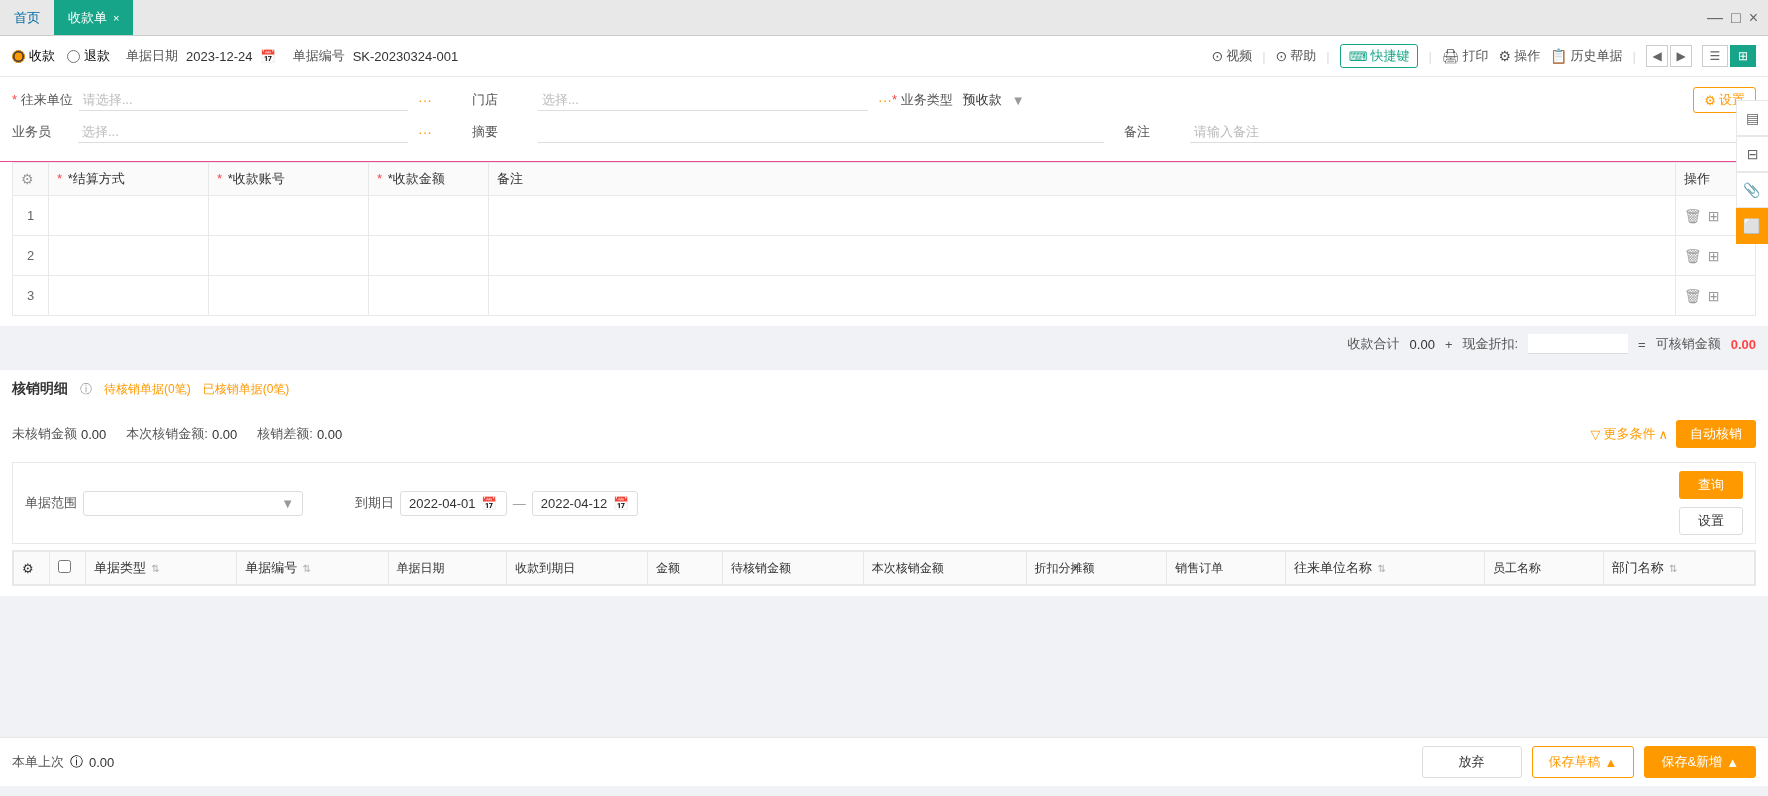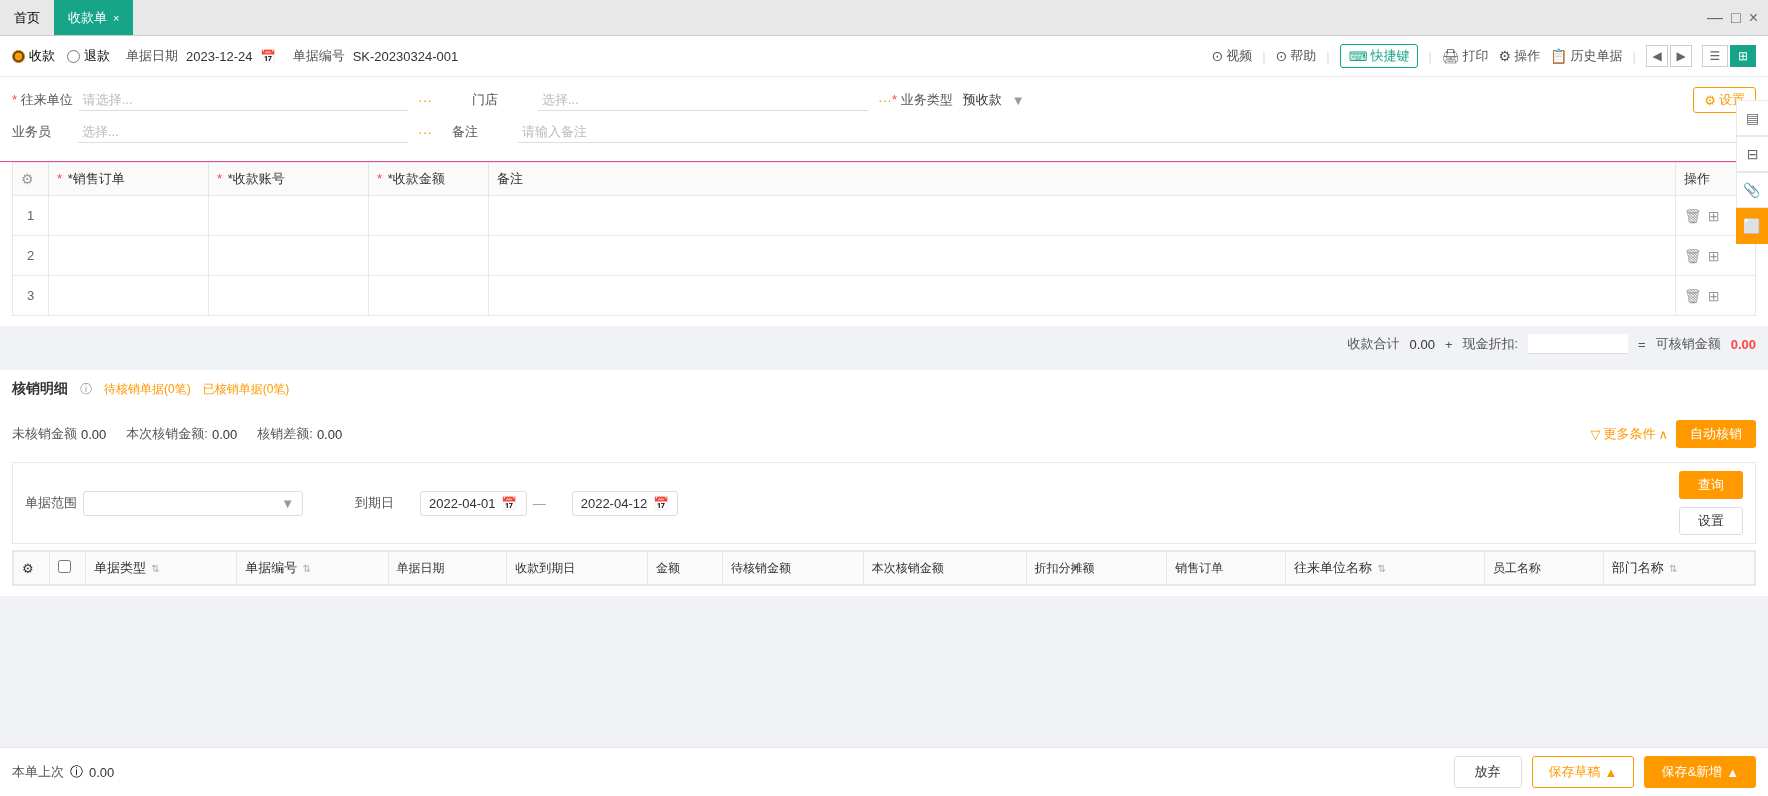--- a/index.html
+++ b/index.html
@@ -1,21 +1,21 @@
 <!DOCTYPE html>
 <html><head>
   <meta charset="utf-8">
   <style>
     * { box-sizing: border-box; margin: 0; padding: 0; font-family: 'Microsoft YaHei', Arial, sans-serif; font-size: 13px; }
     body { background: #f0f2f5; width: 1768px; min-height: 796px; overflow: hidden; }
     
     
     .tab-bar { display: flex; align-items: center; background: #e8e8e8; height: 36px; border-bottom: 1px solid #ccc; }
     .tab-item { display: flex; align-items: center; padding: 0 14px; height: 100%; cursor: pointer; font-size: 13px; color: #333; }
-    .tab-item.home { background: #e8e8e8; color: #000000; }
+    .tab-item.home { background: #e8e8e8; color: #0369a1; }
     .tab-item.active { background: #17a589; color: #fff; }
     .tab-item .close-icon { margin-left: 6px; font-size: 11px; cursor: pointer; }
     .tab-bar-right { margin-left: auto; display: flex; align-items: center; padding-right: 10px; gap: 8px; }
     .tab-bar-right span { font-size: 16px; color: #666; cursor: pointer; }
 
     
     .toolbar { display: flex; align-items: center; padding: 8px 12px; background: #fff; border-bottom: 1px solid #e8e8e8; gap: 16px; }
     .radio-group { display: flex; align-items: center; gap: 12px; }
     .radio-item { display: flex; align-items: center; gap: 4px; cursor: pointer; }
     .radio-item input[type="radio"] { accent-color: #f90; }
@@ -86,41 +86,41 @@
     .reconcile-actions { margin-left: auto; display: flex; gap: 8px; }
     .more-conditions { color: #f90; cursor: pointer; font-size: 12px; display: flex; align-items: center; gap: 3px; }
     .auto-reconcile-btn { background: #f90; color: #fff; border: none; padding: 5px 14px; border-radius: 3px; cursor: pointer; font-size: 13px; }
 
     
     .filter-row { display: flex; align-items: center; gap: 12px; padding: 8px 0; border: 1px solid #e8e8e8; padding: 8px 12px; margin-bottom: 6px; }
     .filter-field { display: flex; align-items: center; gap: 6px; }
     .filter-label { color: #555; white-space: nowrap; }
     .filter-select { border: 1px solid #ddd; border-radius: 3px; padding: 4px 8px; background: #fff; color: #333; cursor: pointer; display: flex; align-items: center; gap: 4px; min-width: 200px; }
     .filter-select-arrow { color: #999; margin-left: auto; }
-    .filter-date { border: 1px solid #ddd; border-radius: 3px; padding: 4px 8px; background: #fff; color: #333; display: flex; align-items: center; gap: 6px; margin-left: 20px; }
+    .filter-date { border: 1px solid #ddd; border-radius: 3px; padding: 4px 8px; background: #fff; color: #333; display: flex; align-items: center; gap: 6px; }
     .date-separator { color: #999; }
     .filter-actions { margin-left: auto; display: flex; gap: 8px; flex-direction: column; }
     .query-btn { background: #f90; color: #fff; border: none; padding: 5px 18px; border-radius: 3px; cursor: pointer; font-size: 13px; }
     .settings-btn2 { background: #fff; color: #333; border: 1px solid #ddd; padding: 4px 18px; border-radius: 3px; cursor: pointer; font-size: 13px; }
 
     
     .reconcile-table-wrapper { border: 1px solid #e8e8e8; }
     .reconcile-table { width: 100%; border-collapse: collapse; }
     .reconcile-table th { background: #fafafa; border: 1px solid #e8e8e8; padding: 7px 8px; text-align: left; color: #333; font-weight: normal; white-space: nowrap; font-size: 12px; }
     .sort-icon { color: #aaa; font-size: 10px; margin-left: 2px; cursor: pointer; }
     .checkbox-col { width: 36px; text-align: center; }
     .gear-col { width: 36px; text-align: center; }
 
     
-    .bottom-bar { display: flex; align-items: center; padding: 8px 12px; background: #fff; border-top: 1px solid #e8e8e8; position: fixed; bottom: 0; width: 1768px; }
+    .bottom-bar { display: flex; align-items: center; padding: 8px 12px; background: #fff; border-top: 1px solid #e8e8e8; position: fixed; bottom: 10px; width: 1768px; }
     .bottom-info { display: flex; align-items: center; gap: 6px; }
     .bottom-label { color: #555; }
     .bottom-value { color: #333; font-weight: 500; }
     .bottom-actions { margin-left: auto; display: flex; gap: 10px; }
-    .discard-btn { background: #fff; border: 1px solid #ddd; color: #333; padding: 6px 20px; border-radius: 3px; cursor: pointer; font-size: 13px; }
+    .discard-btn { background: #fff; border: 1px solid #ddd; color: #333; padding: 6px 36px; border-radius: 3px; cursor: pointer; font-size: 13px; }
     .save-draft-btn { background: #fff; border: 1px solid #f90; color: #f90; padding: 6px 16px; border-radius: 3px; cursor: pointer; font-size: 13px; display: flex; align-items: center; gap: 4px; }
     .save-new-btn { background: #f90; border: 1px solid #f90; color: #fff; padding: 6px 16px; border-radius: 3px; cursor: pointer; font-size: 13px; display: flex; align-items: center; gap: 4px; }
 
     
     .right-panel { position: fixed; right: 0; top: 100px; display: flex; flex-direction: column; gap: 0; width: 32px; }
     .right-panel-btn { width: 32px; height: 36px; background: #fff; border: 1px solid #e8e8e8; border-right: none; display: flex; align-items: center; justify-content: center; cursor: pointer; color: #666; font-size: 14px; }
     .right-panel-btn.active { background: #f90; color: #fff; border-color: #f90; }
   </style>
 </head>
 <body>
@@ -236,38 +236,42 @@
     </button>
   </div>
 
   <div class="form-row">
     <div class="form-field" style="max-width: 420px;">
       <span class="form-label">业务员</span>
       <input class="form-input" type="text" style="width: 240px;" placeholder="选择...">
       <span class="more-btn">···</span>
     </div>
 
+    <div class="form-field" style="margin-left: 40px; flex: 1;">
+      <span class="form-label">摘要</span>
+      <input class="form-input" type="text" style="flex: 1 1 0%; min-width: 200px;">
+    </div>
 
     <div class="form-field" style="margin-left: 20px; flex: 1;">
       <span class="form-label">备注</span>
       <input class="form-input" type="text" style="flex: 1 1 0%; min-width: 200px;" placeholder="请输入备注">
     </div>
   </div>
 </div>
 
 <div class="table-section">
   <table class="data-table">
     <thead>
       <tr>
         <th class="gear-cell">
           <span class="gear-icon-btn">⚙</span>
         </th>
         <th class="col-settle">
           <span class="required">*</span>
-          <span>*销售订单</span>
+          <span>*结算方式</span>
         </th>
         <th class="col-account">
           <span class="required">*</span>
           <span>*收款账号</span>
         </th>
         <th class="col-amount">
           <span class="required">*</span>
           <span>*收款金额</span>
         </th>
         <th class="col-remark">备注</th>

